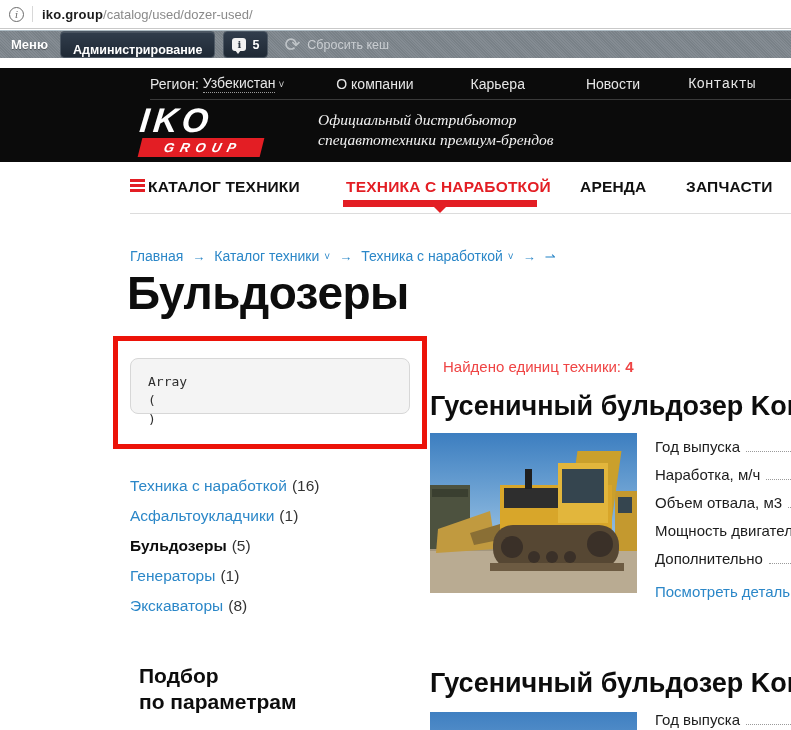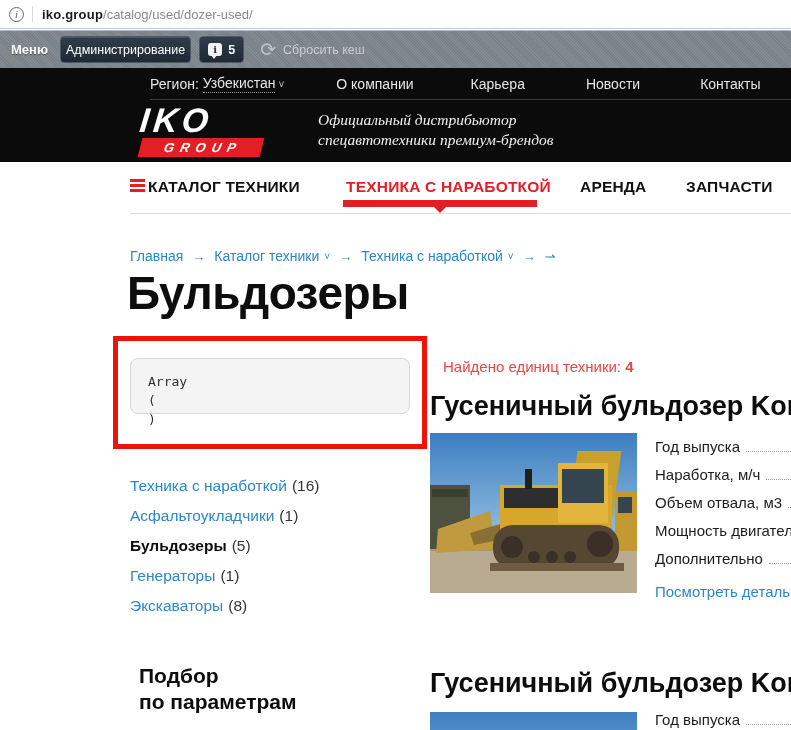--- a/index.html
+++ b/index.html
@@ -11,49 +11,49 @@
   .urlbar { position:absolute; left:0; top:0; width:791px; height:29px; background:#fff;
             border-bottom:1px solid #c9c9c9; display:flex; align-items:center; }
   .info-icon { display:inline-block; width:15px; height:15px; margin-left:9px; border:1px solid #6b6b6b;
                border-radius:50%; color:#6b6b6b; font-size:10px; line-height:13px; text-align:center;
                font-family:"DejaVu Serif", serif; font-style:italic; }
   .url-sep { width:1px; height:16px; background:#d8d8d8; margin:0 9px 0 8px; }
   .url-host { font-size:13px; color:#1b1b1b; font-weight:bold; letter-spacing:.2px; }
   .url-path { font-size:13px; color:#8a8a8a; }
 
   
-  .adminbar { position:absolute; left:0; top:30px; width:791px; height:38px;
+  .adminbar { position:absolute; left:0; top:30px; width:791px; height:28px;
               background:#7e868d;
               background-image:repeating-linear-gradient(45deg, rgba(255,255,255,.05) 0 1px, rgba(0,0,0,.04) 1px 2px);
               border-top:1px solid #aebcc4; display:flex; align-items:center; }
   .admin-menu { color:#fff; font-weight:bold; font-size:13px; margin-left:11px;
                 text-shadow:0 1px 1px rgba(0,0,0,.4); cursor:pointer; }
-  .admin-btn { margin-left:12px; height:27px; padding:0 5px; border:1px solid #4d5864; border-radius:4px;
-               background:linear-gradient(#313d4c,#1f2935); color:#fff; font-weight:normal; font-size:12.5px;
-               display:flex; align-items:center; box-shadow:inset 0 1px 0 rgba(255,255,255,.12); cursor:pointer; }
+  .admin-btn { margin-left:12px; height:27px; padding:0 12px; border:1px solid #4d5864; border-radius:4px;
+               background:linear-gradient(#313d4c,#1f2935); color:#fff; font-weight:bold; font-size:12.5px;
+               display:flex; align-items:flex-end; box-shadow:inset 0 1px 0 rgba(255,255,255,.12); cursor:pointer; }
   .admin-badge { margin-left:8px; height:27px; padding:0 8px; border:1px solid #4d5864; border-radius:4px;
                  background:linear-gradient(#313d4c,#1f2935); display:flex; align-items:center; gap:6px; cursor:pointer; }
   .bubble-icon { position:relative; width:14px; height:13px; background:#f2f2f2; border-radius:3px;
                  color:#2a3440; font-size:10px; font-weight:bold; text-align:center; line-height:13px;
                  font-family:"DejaVu Serif", serif; }
   .bubble-icon::after { content:''; position:absolute; left:3px; bottom:-3px; border-left:3px solid transparent;
                  border-right:3px solid transparent; border-top:4px solid #f2f2f2; }
   .admin-count { color:#fff; font-size:12.5px; font-weight:bold; }
   .refresh-icon { margin-left:16px; color:#bfc4c8; font-size:19px; line-height:19px; cursor:pointer;
                   font-family:"DejaVu Sans", sans-serif; }
   .cache-label { margin-left:7px; color:#c9cdd1; font-size:12.5px; cursor:pointer; }
 
   
   .siteheader { position:absolute; left:0; top:68px; width:791px; height:94px; background:#0b0b0b; }
   .topmenu { position:absolute; left:150px; top:7px; display:flex; align-items:center; font-size:14px; color:#e6e6e6; }
   .region { display:flex; align-items:center; cursor:pointer; }
   .region-dotted { border-bottom:1px dotted #9a9a9a; padding-bottom:1px; }
   .chevron { font-size:10px; color:#cfcfcf; margin-left:3px; }
   .topmenu a.tm { color:#e6e6e6; text-decoration:none; cursor:pointer; }
-  .tm-1 { margin-left:52px; } .tm-2 { margin-left:57px; } .tm-3 { margin-left:61px; } .tm-4 { margin-left:60px; }
+  .tm-1 { margin-left:52px; } .tm-2 { margin-left:57px; } .tm-3 { margin-left:61px; } .tm-4 { margin-left:48px;font-family:Liberation Mono, monospace; }
   .header-sep { position:absolute; left:150px; right:0; top:31px; height:1px; background:#3a3a3a; }
   .logo { position:absolute; left:140px; top:37px; cursor:pointer; }
   .logo-iko { color:#fff; font-style:italic; font-weight:bold; font-size:34px; line-height:30px;
               letter-spacing:4px; transform:skewX(-6deg); font-family:"Liberation Sans", sans-serif; }
   .logo-group { margin-top:3px; background:#e31e24; transform:skewX(-14deg); width:122px; text-align:center;
                 color:#fff; font-style:italic; font-weight:bold; font-size:13px; letter-spacing:6px;
                 padding:2px 0 2px 4px; }
   .tagline { position:absolute; left:318px; top:42px; color:#f2f2f2; font-style:italic; font-size:15.5px;
              line-height:20px; font-family:"Liberation Serif", serif; }
 

